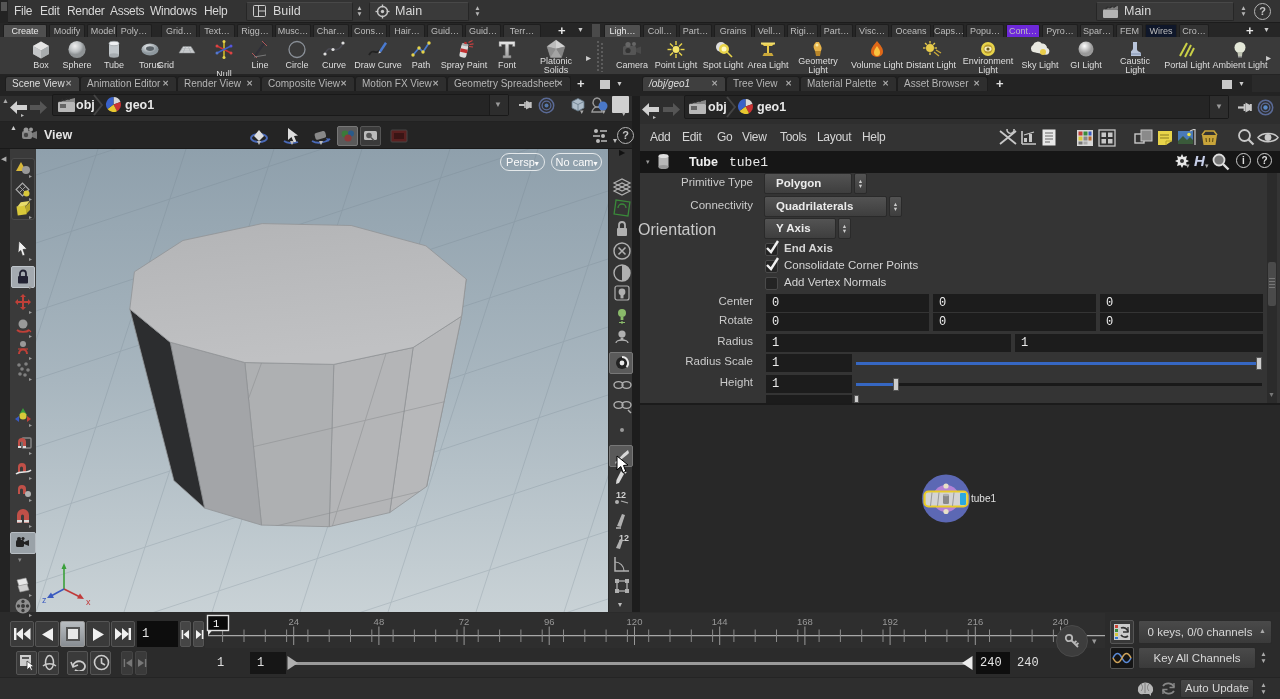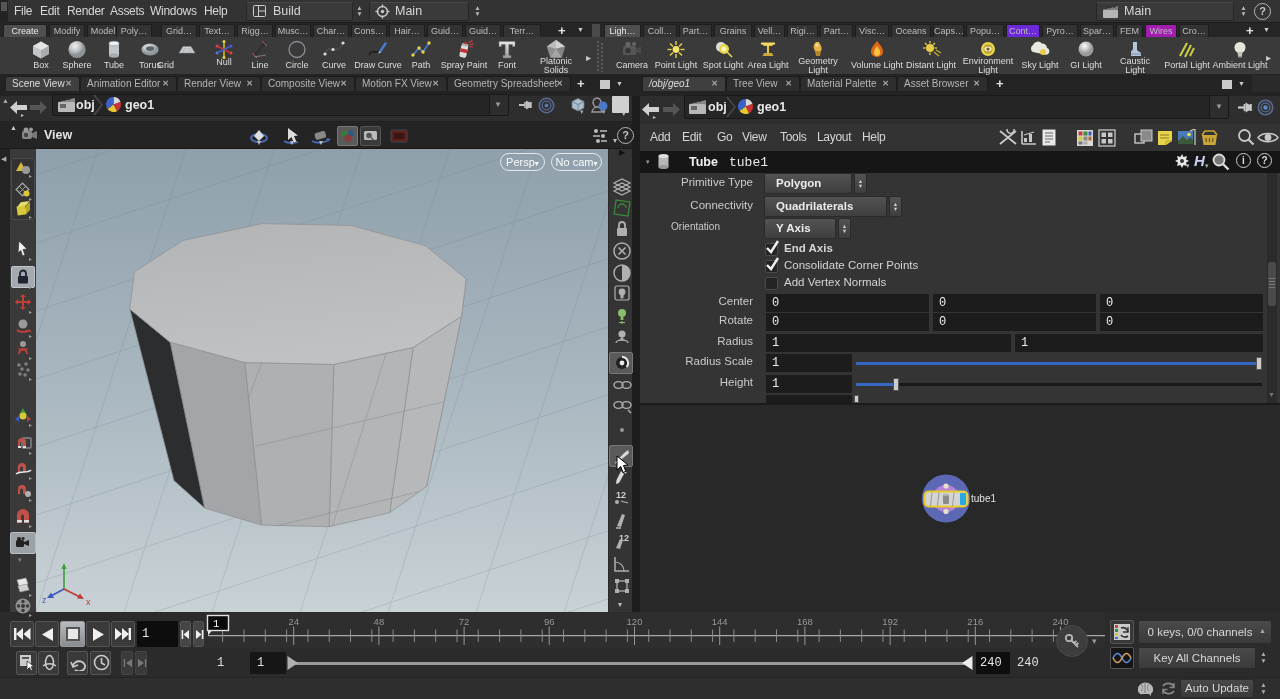--- a/index.html
+++ b/index.html
@@ -84,21 +84,21 @@
 <div style="left:787px;top:24px;width:31px;height:13px;background:#333333;color:#bdbdbd;border:1px solid #1e1e1e;border-bottom:none;border-radius:2px 2px 0 0;font-size:9px;text-align:center;line-height:12px;overflow:hidden;white-space:nowrap">Rigi…</div>
 <div style="left:820px;top:24px;width:33px;height:13px;background:#333333;color:#bdbdbd;border:1px solid #1e1e1e;border-bottom:none;border-radius:2px 2px 0 0;font-size:9px;text-align:center;line-height:12px;overflow:hidden;white-space:nowrap">Part…</div>
 <div style="left:855px;top:24px;width:34px;height:13px;background:#333333;color:#bdbdbd;border:1px solid #1e1e1e;border-bottom:none;border-radius:2px 2px 0 0;font-size:9px;text-align:center;line-height:12px;overflow:hidden;white-space:nowrap">Visc…</div>
 <div style="left:891px;top:24px;width:40px;height:13px;background:#333333;color:#bdbdbd;border:1px solid #1e1e1e;border-bottom:none;border-radius:2px 2px 0 0;font-size:9px;text-align:center;line-height:12px;overflow:hidden;white-space:nowrap">Oceans</div>
 <div style="left:933px;top:24px;width:31px;height:13px;background:#333333;color:#bdbdbd;border:1px solid #1e1e1e;border-bottom:none;border-radius:2px 2px 0 0;font-size:9px;text-align:center;line-height:12px;overflow:hidden;white-space:nowrap">Caps…</div>
 <div style="left:966px;top:24px;width:38px;height:13px;background:#333333;color:#bdbdbd;border:1px solid #1e1e1e;border-bottom:none;border-radius:2px 2px 0 0;font-size:9px;text-align:center;line-height:12px;overflow:hidden;white-space:nowrap">Popu…</div>
 <div style="left:1006px;top:24px;width:34px;height:13px;background:#6d28d9;color:#bdbdbd;border:1px solid #1e1e1e;border-bottom:none;border-radius:2px 2px 0 0;font-size:9px;text-align:center;line-height:12px;overflow:hidden;white-space:nowrap">Cont…</div>
 <div style="left:1042px;top:24px;width:36px;height:13px;background:#333333;color:#bdbdbd;border:1px solid #1e1e1e;border-bottom:none;border-radius:2px 2px 0 0;font-size:9px;text-align:center;line-height:12px;overflow:hidden;white-space:nowrap">Pyro…</div>
 <div style="left:1080px;top:24px;width:34px;height:13px;background:#333333;color:#bdbdbd;border:1px solid #1e1e1e;border-bottom:none;border-radius:2px 2px 0 0;font-size:9px;text-align:center;line-height:12px;overflow:hidden;white-space:nowrap">Spar…</div>
 <div style="left:1116px;top:24px;width:27px;height:13px;background:#333333;color:#bdbdbd;border:1px solid #1e1e1e;border-bottom:none;border-radius:2px 2px 0 0;font-size:9px;text-align:center;line-height:12px;overflow:hidden;white-space:nowrap">FEM</div>
-<div style="left:1145px;top:24px;width:32px;height:13px;background:#a21caf;color:#bdbdbd;border:1px solid #1e1e1e;border-bottom:none;border-radius:2px 2px 0 0;font-size:9px;text-align:center;line-height:12px;overflow:hidden;white-space:nowrap">Wires</div>
+<div style="left:1145px;top:24px;width:32px;height:13px;background:#0f172a;color:#bdbdbd;border:1px solid #1e1e1e;border-bottom:none;border-radius:2px 2px 0 0;font-size:9px;text-align:center;line-height:12px;overflow:hidden;white-space:nowrap">Wires</div>
 <div style="left:1179px;top:24px;width:30px;height:13px;background:#333333;color:#bdbdbd;border:1px solid #1e1e1e;border-bottom:none;border-radius:2px 2px 0 0;font-size:9px;text-align:center;line-height:12px;overflow:hidden;white-space:nowrap">Cro…</div>
 <div style="position:absolute;left:558px;top:23px;font-size:13px;color:#e8e8e8;font-weight:bold;white-space:nowrap;">+</div>
 <div style="position:absolute;left:577px;top:26px;font-size:7px;color:#ccc;font-weight:normal;white-space:nowrap;">▼</div>
 <div style="left:592px;top:24px;width:8px;height:13px;background:#4a4a4a"></div>
 <div style="position:absolute;left:1246px;top:23px;font-size:13px;color:#e8e8e8;font-weight:bold;white-space:nowrap;">+</div>
 <div style="position:absolute;left:1263px;top:26px;font-size:7px;color:#ccc;font-weight:normal;white-space:nowrap;">▼</div>
 <svg style="left:29px;top:39px" width="24" height="21" viewBox="0 0 24 21">
       <path d="M4 7 L12 2.5 L20 7 L20 15 L12 19.5 L4 15 Z" fill="#9a9a9a"></path>
       <path d="M4 7 L12 2.5 L20 7 L12 11.5 Z" fill="#e4e4e4"></path>
       <path d="M12 11.5 L20 7 L20 15 L12 19.5 Z" fill="#a8acae"></path>
@@ -144,21 +144,21 @@
         <line x1="5" y1="7" x2="19" y2="14" stroke="#cc3333"></line>
         <line x1="19" y1="7" x2="5" y2="14" stroke="#3a62cc"></line>
       </g>
       <circle cx="12" cy="2.5" r="1.5" fill="#e4d34a"></circle>
       <circle cx="12" cy="18.5" r="1.5" fill="#e4d34a"></circle>
       <circle cx="5" cy="7" r="1.5" fill="#d44"></circle>
       <circle cx="19" cy="14" r="1.5" fill="#d44"></circle>
       <circle cx="19" cy="7" r="1.5" fill="#55d"></circle>
       <circle cx="5" cy="14" r="1.5" fill="#57c"></circle>
     </svg>
-<div style="left:194px;top:58px;width:60px;text-align:center;color:#dedede;font-size:9px;line-height:8.8px">Null</div>
+<div style="left:194px;top:70px;width:60px;text-align:center;color:#dedede;font-size:9px;line-height:8.8px">Null</div>
 <svg style="left:248px;top:39px" width="24" height="21" viewBox="0 0 24 21">
       <line x1="6" y1="18" x2="17" y2="3" stroke="#303038" stroke-width="2.2"></line>
       <path d="M4 14 L9 19 M14 2 L19 7" stroke="#b05858" stroke-width="1"></path>
       <path d="M6 18 L18 16" stroke="#888" stroke-width="0.8"></path>
     </svg>
 <div style="left:230px;top:61px;width:60px;text-align:center;color:#dedede;font-size:9px;line-height:8.8px">Line</div>
 <svg style="left:285px;top:39px" width="24" height="21" viewBox="0 0 24 21">
       <circle cx="12" cy="10.5" r="8" fill="none" stroke="#8a9098" stroke-width="1.3"></circle>
     </svg>
 <div style="left:267px;top:61px;width:60px;text-align:center;color:#dedede;font-size:9px;line-height:8.8px">Circle</div>
@@ -813,21 +813,21 @@
       <path d="M11 11 L16.5 16.5" stroke="#ddd" stroke-width="2.4"></path>
     </svg>
 <div style="left:1236px;top:153px;width:15px;height:15px;border:1.6px solid #ccc;border-radius:50%;color:#ddd;font-size:10px;font-weight:bold;text-align:center;line-height:13px">i</div>
 <div style="left:1257px;top:153px;width:15px;height:15px;border:1.6px solid #ccc;border-radius:50%;color:#ddd;font-size:10px;font-weight:bold;text-align:center;line-height:13px">?</div>
 <div style="position:absolute;left:638px;top:176px;width:115px;text-align:right;color:#cacaca;font-size:11.5px;font-weight:normal;white-space:nowrap">Primitive Type</div>
 <div style="left:764px;top:173px;width:88px;height:21px;background:linear-gradient(#535353,#3e3e3e);border:1px solid #2a2a2a;border-radius:2px;color:#ececec;font-size:11.5px;font-weight:bold;line-height:19px;padding-left:11px">Polygon</div>
 <div style="left:854px;top:173px;width:13px;height:21px;background:linear-gradient(#535353,#3e3e3e);border:1px solid #2a2a2a;border-radius:2px;color:#ccc;font-size:5.5px;line-height:5px;text-align:center;padding-top:5px">▲<br>▼</div>
 <div style="position:absolute;left:638px;top:199px;width:115px;text-align:right;color:#cacaca;font-size:11.5px;font-weight:normal;white-space:nowrap">Connectivity</div>
 <div style="left:764px;top:196px;width:123px;height:21px;background:linear-gradient(#535353,#3e3e3e);border:1px solid #2a2a2a;border-radius:2px;color:#ececec;font-size:11.5px;font-weight:bold;line-height:19px;padding-left:11px">Quadrilaterals</div>
 <div style="left:889px;top:196px;width:13px;height:21px;background:linear-gradient(#535353,#3e3e3e);border:1px solid #2a2a2a;border-radius:2px;color:#ccc;font-size:5.5px;line-height:5px;text-align:center;padding-top:5px">▲<br>▼</div>
-<div style="position:absolute;left:638px;top:221px;width:115px;text-align:center;color:#cacaca;font-size:10px;font-weight:normal;white-space:nowrap">Orientation</div>
+<div style="position:absolute;left:638px;top:221px;width:115px;text-align:left;color:#cacaca;font-size:16px;font-weight:normal;white-space:nowrap">Orientation</div>
 <div style="left:764px;top:218px;width:72px;height:21px;background:linear-gradient(#535353,#3e3e3e);border:1px solid #2a2a2a;border-radius:2px;color:#ececec;font-size:11.5px;font-weight:bold;line-height:19px;padding-left:11px">Y Axis</div>
 <div style="left:838px;top:218px;width:13px;height:21px;background:linear-gradient(#535353,#3e3e3e);border:1px solid #2a2a2a;border-radius:2px;color:#ccc;font-size:5.5px;line-height:5px;text-align:center;padding-top:5px">▲<br>▼</div>
 <div style="left:765px;top:243px;width:13px;height:13px;background:#242424;border:1px solid #4a4a4a;border-radius:2px"></div>
 <svg style="left:764px;top:239px" width="17" height="17" viewBox="0 0 17 17">
       <path d="M3 9 L7 13 L14 2" fill="none" stroke="#f0f0f0" stroke-width="2.4"></path>
     </svg>
 <div style="position:absolute;left:784px;top:242px;color:#d5d5d5;font-size:11.5px;font-weight:bold">End Axis</div>
 <div style="left:765px;top:260px;width:13px;height:13px;background:#242424;border:1px solid #4a4a4a;border-radius:2px"></div>
 <svg style="left:764px;top:256px" width="17" height="17" viewBox="0 0 17 17">
       <path d="M3 9 L7 13 L14 2" fill="none" stroke="#f0f0f0" stroke-width="2.4"></path>

